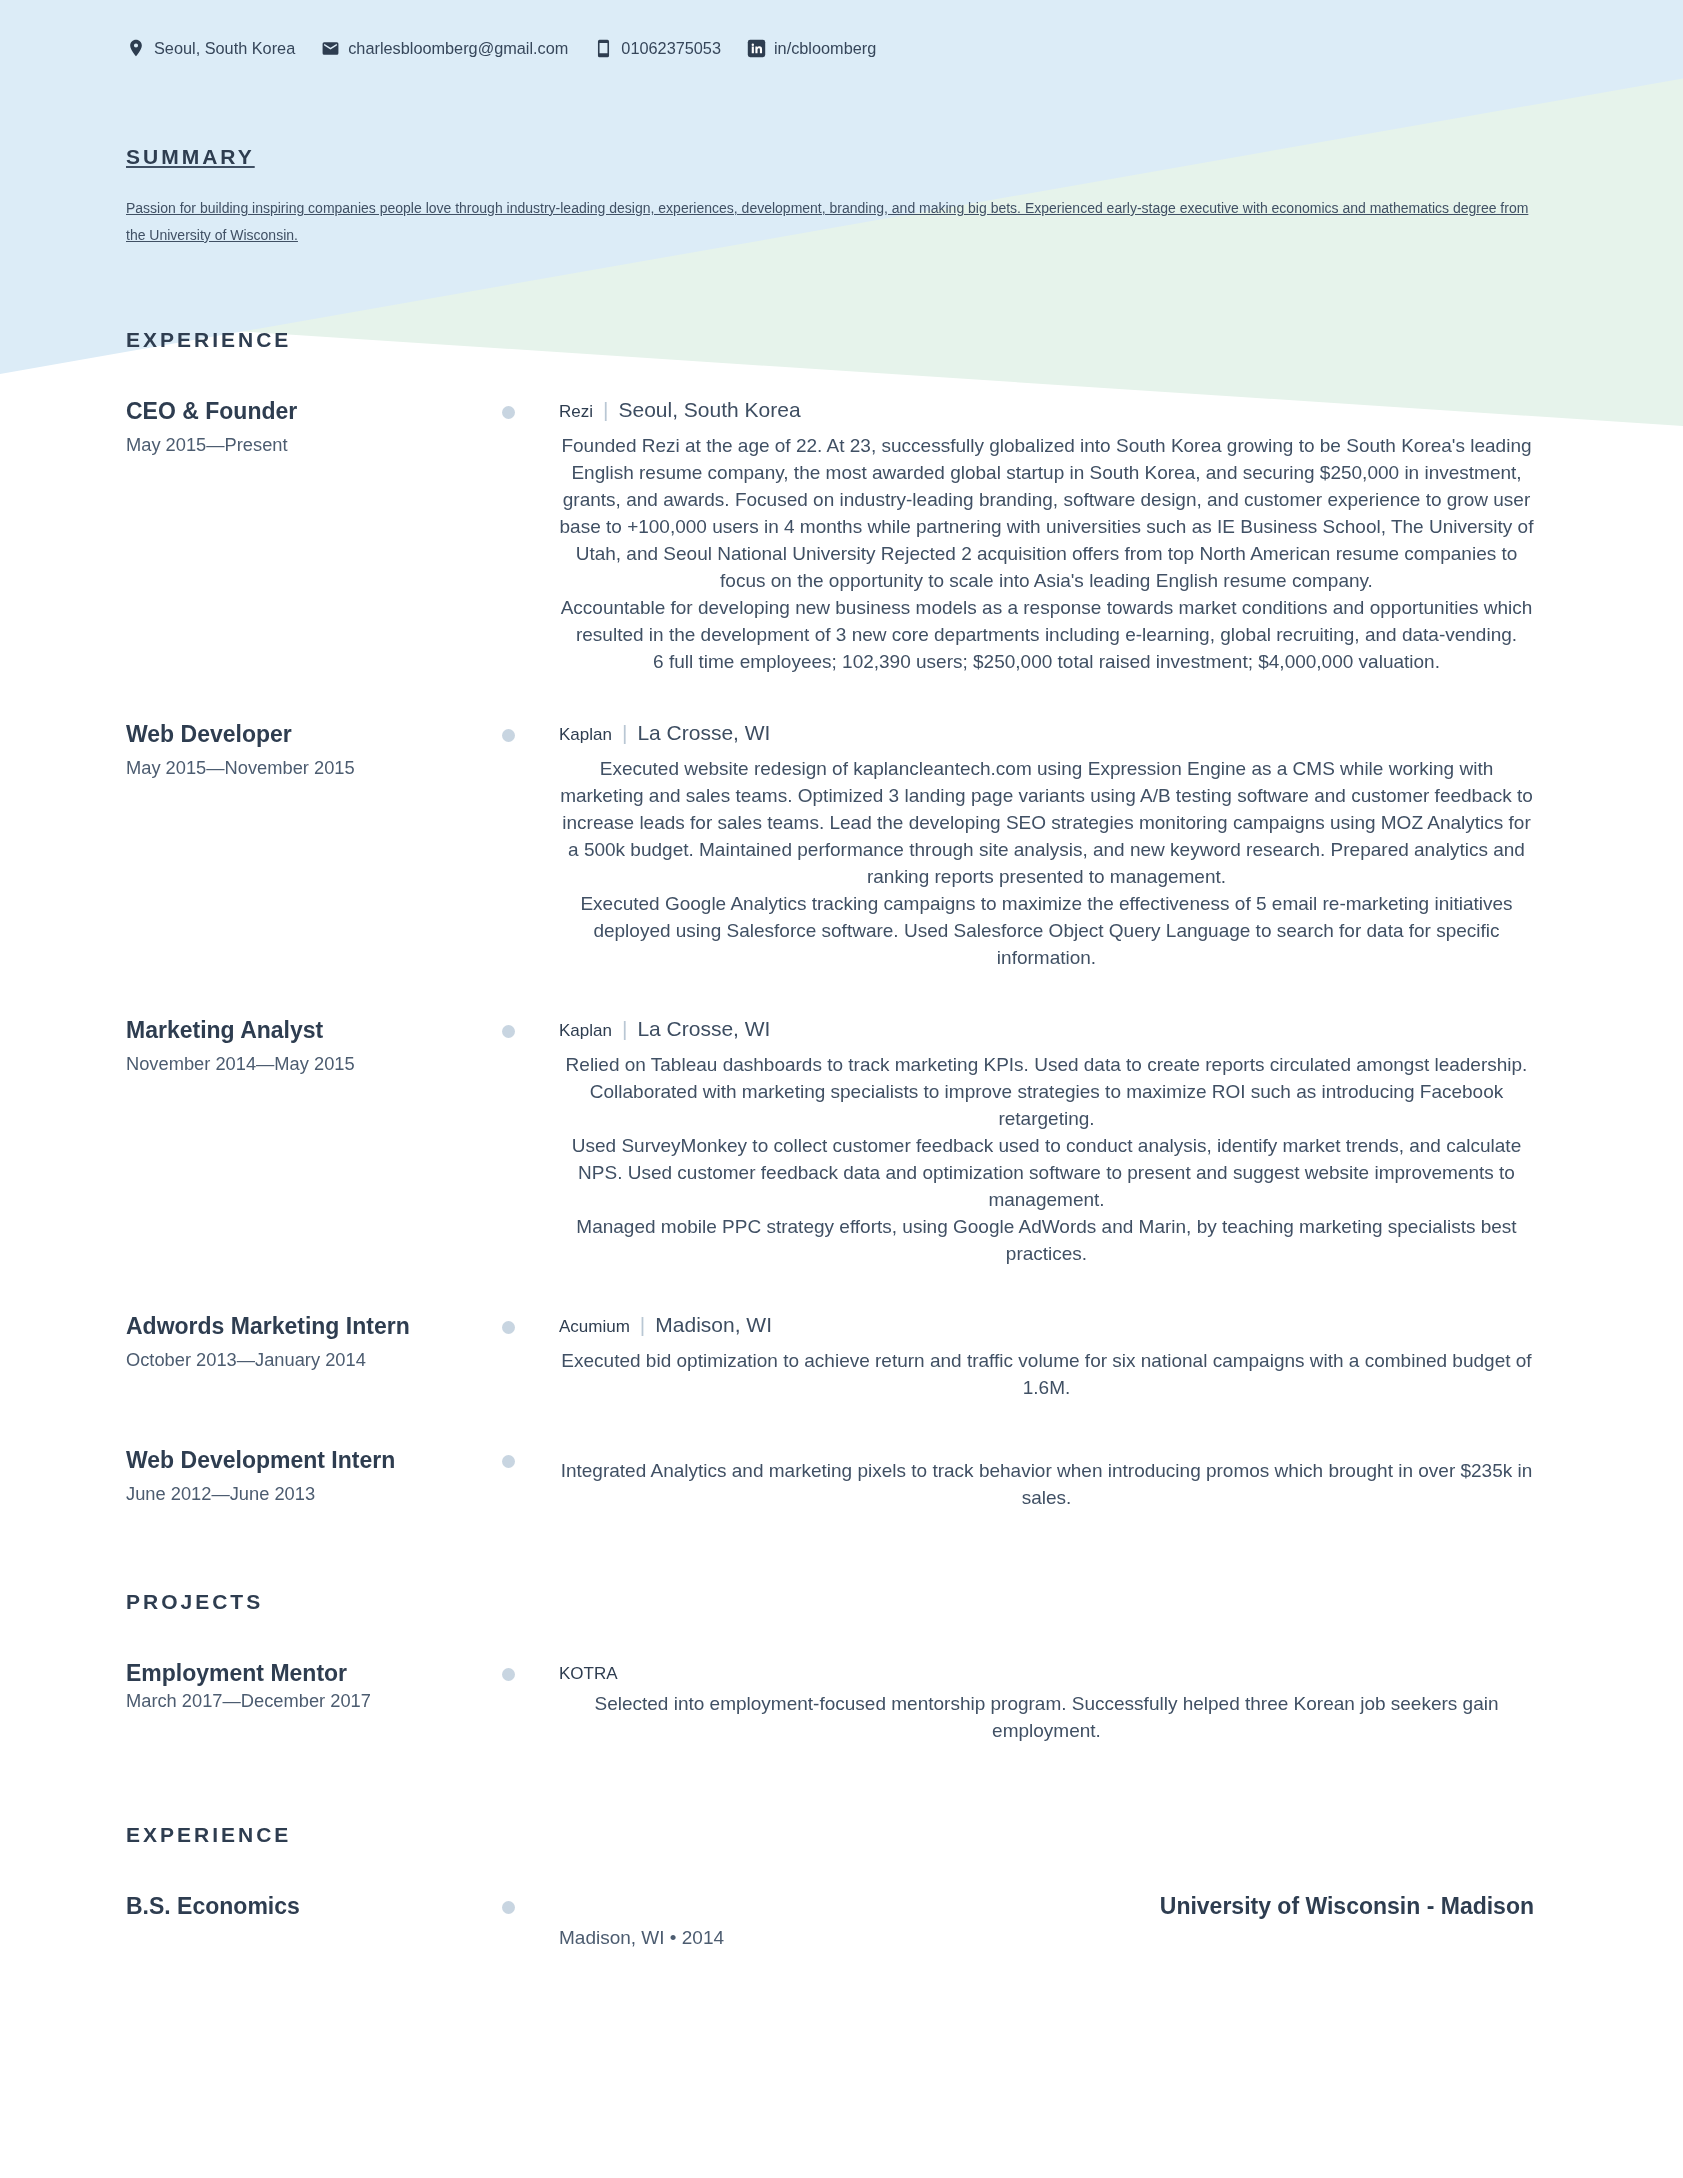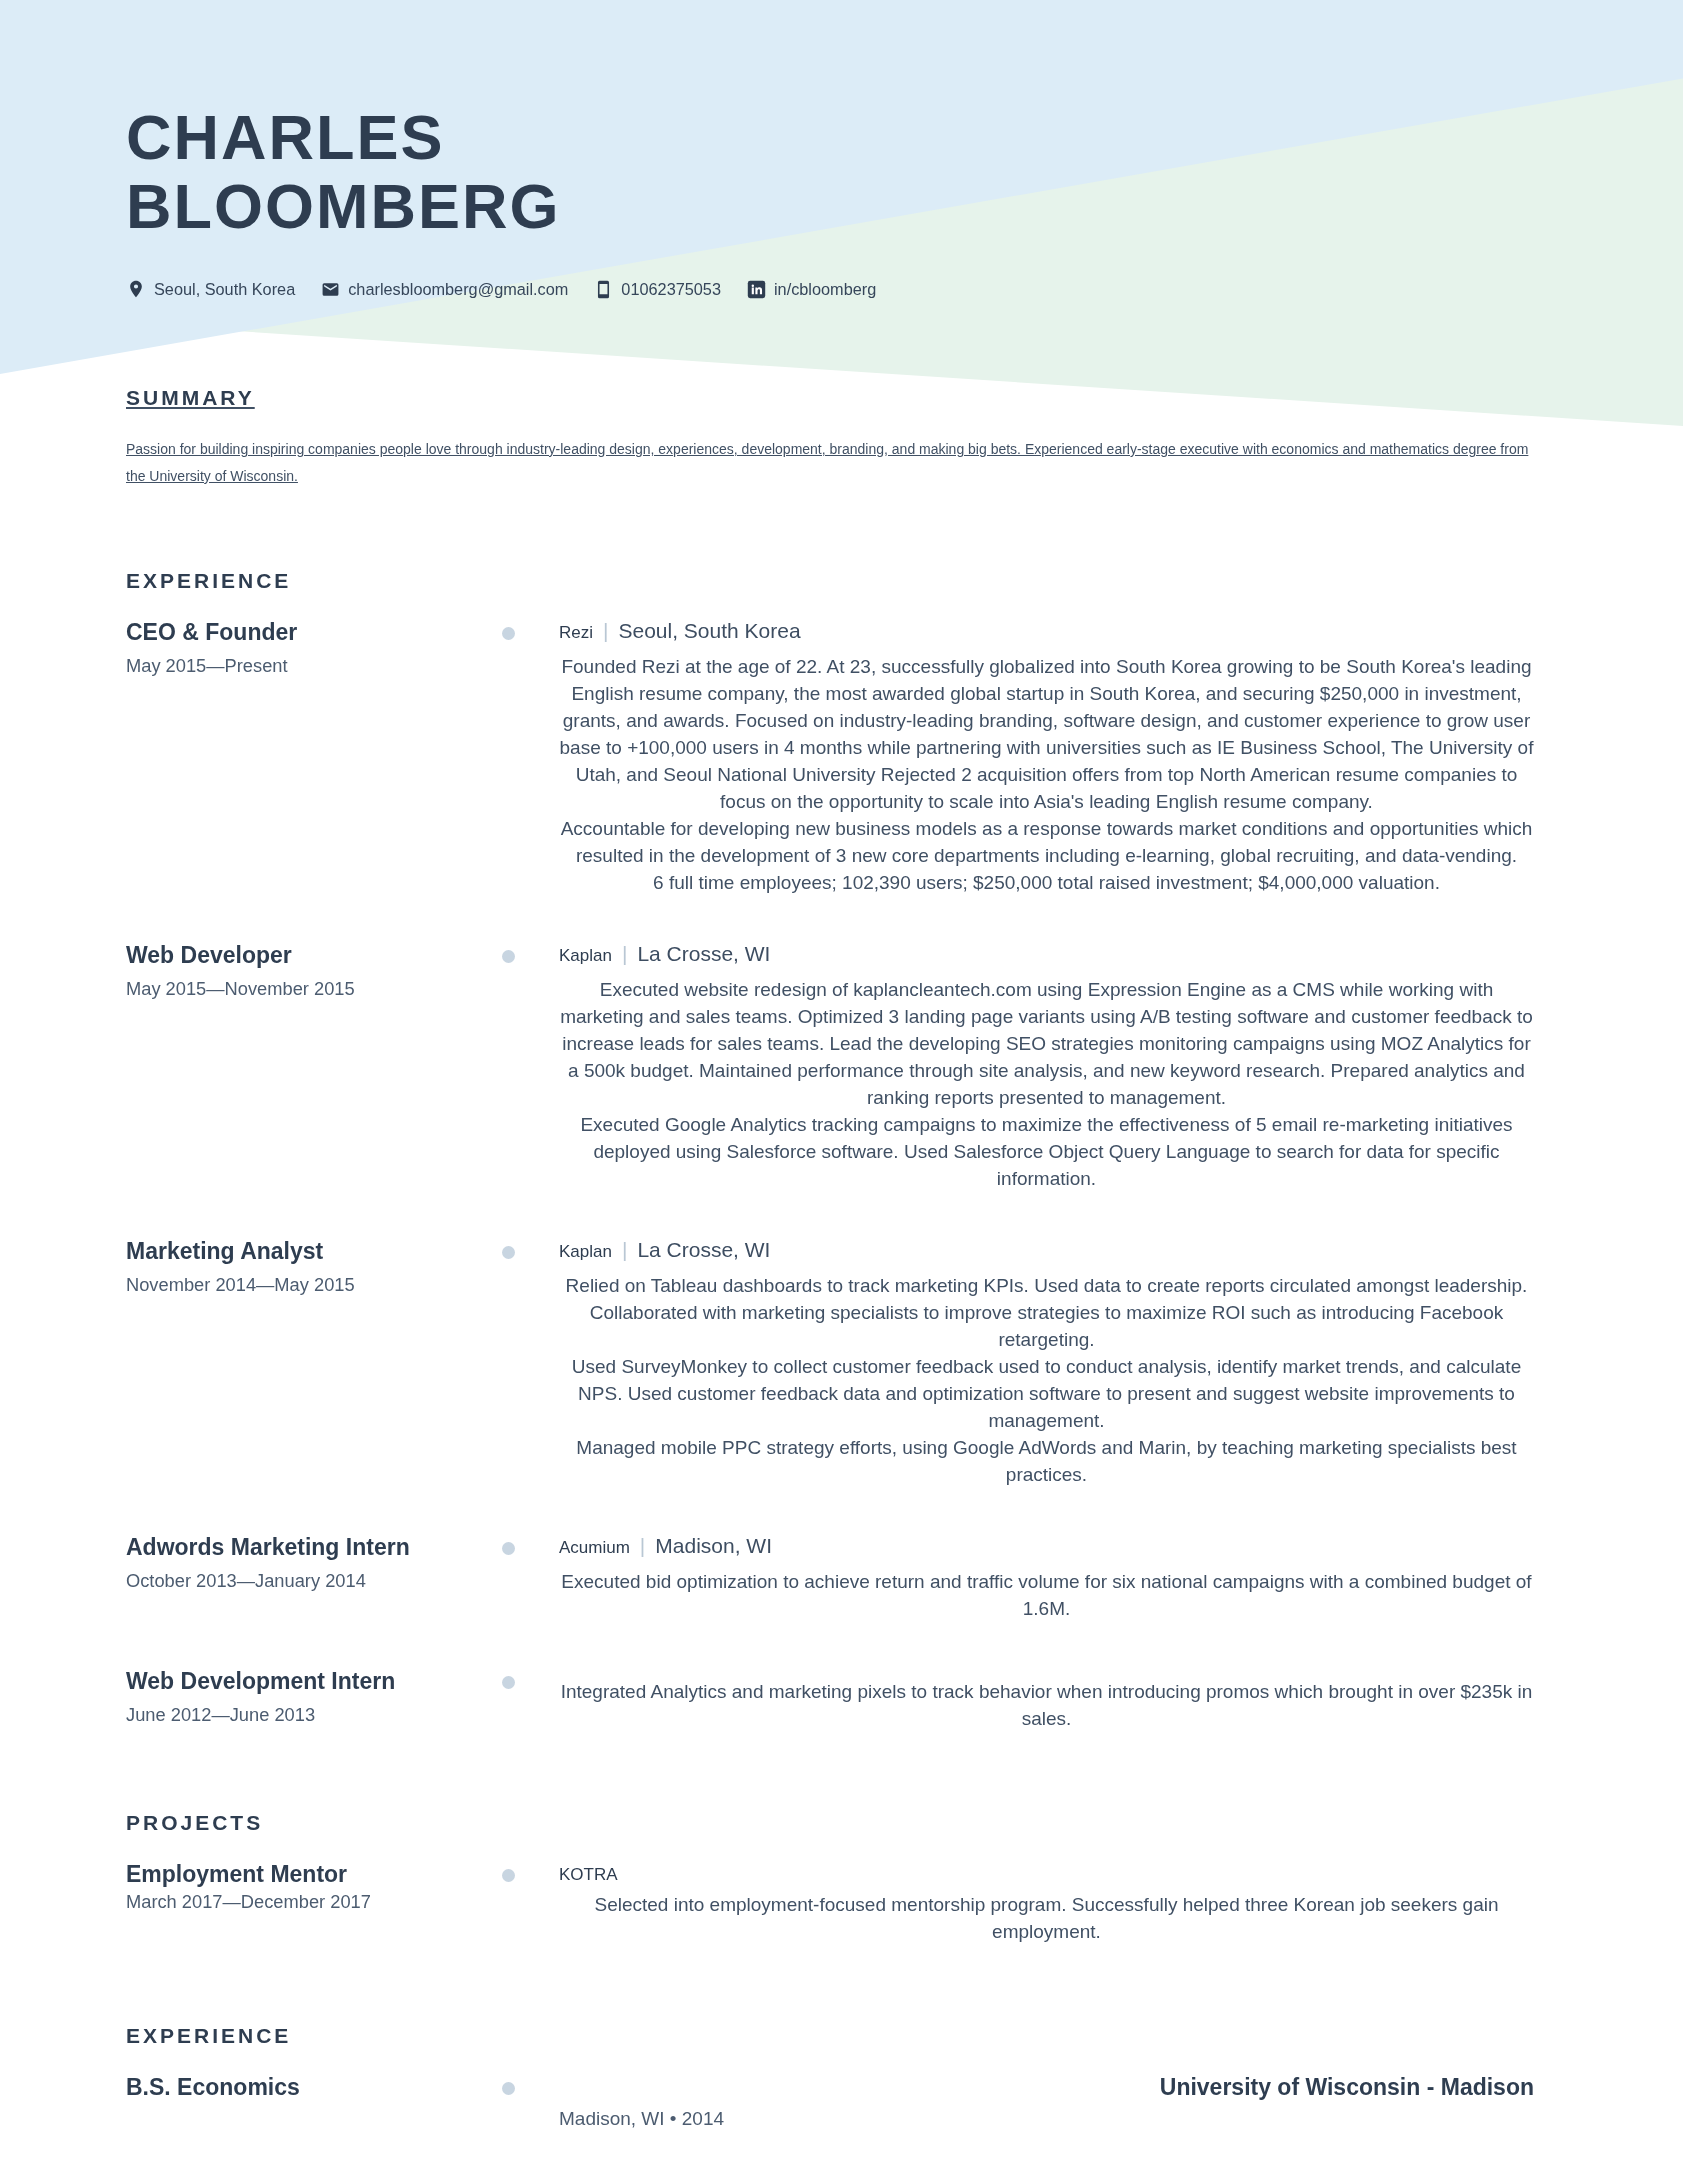--- a/index.html
+++ b/index.html
@@ -22,21 +22,21 @@
   .contact-item { display:flex; align-items:center; margin-right:26px; }
   .contact-item .ic { display:inline-flex; margin-right:8px; }
   .contact-item svg { display:block; }
 
   
   .section-heading { font-size:21px; font-weight:bold; letter-spacing:3px; color:#2e3d50; }
   .summary-section { margin-top:87px;text-decoration:underline; }
   .summary-text { margin-top:26px; font-size:14px; line-height:27px; color:#405064; max-width:1416px; }
 
   .section { margin-top:79px; }
-  .entries { margin-top:26px; }
+  .entries { margin-top:46px; }
 
   .entry { display:grid; grid-template-columns:376px 57px 1fr; margin-bottom:46px; }
   .entry:last-child { margin-bottom:0; }
   .entry-left {}
   .entry-title { font-size:23px; font-weight:bold; color:#2e3d50; }
   .entry-dates { margin-top:9px; font-size:18.3px; color:#4c5c70; }
   .entry-dates.tight { margin-top:3px; }
   .dot-col { display:flex; justify-content:flex-start; padding-top:8px; }
   .dot { width:13px; height:13px; border-radius:50%; background:#c8d5e1; }
   .entry-right {}
@@ -50,24 +50,20 @@
 </style>
 </head>
 <body>
 
 <div class="page">
   <div class="bg-green"></div>
   <div class="bg-blue"></div>
 
   <div class="content">
 
-    <div class="name">
-      <div>CHARLES</div>
-      <div>BLOOMBERG</div>
-    </div>
 
     <div class="contact-row">
       <div class="contact-item">
         <span class="ic">
           <svg width="20" height="20" viewBox="0 0 24 24" fill="#2e3d50">
               <path d="M12 2C8.13 2 5 5.13 5 9c0 5.25 7 13 7 13s7-7.75 7-13c0-3.87-3.13-7-7-7zm0 9.5A2.5 2.5 0 1 1 12 6.5a2.5 2.5 0 0 1 0 5z"></path>
             </svg>
         </span>
         <span>Seoul, South Korea</span>
       </div>

